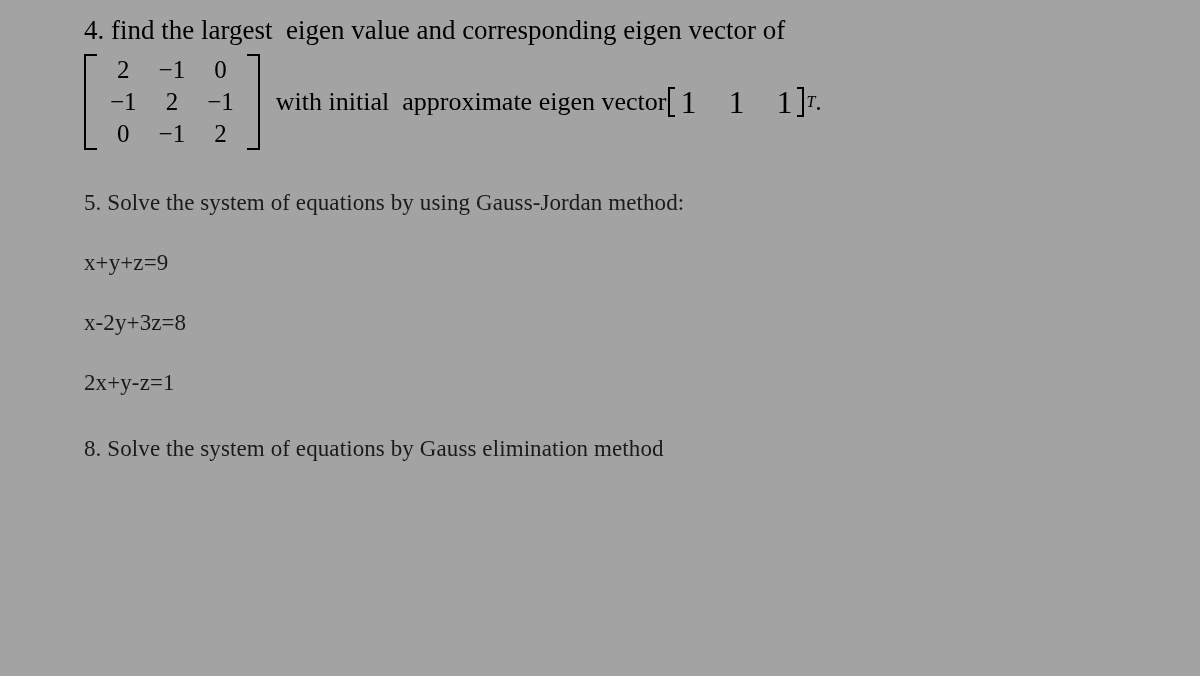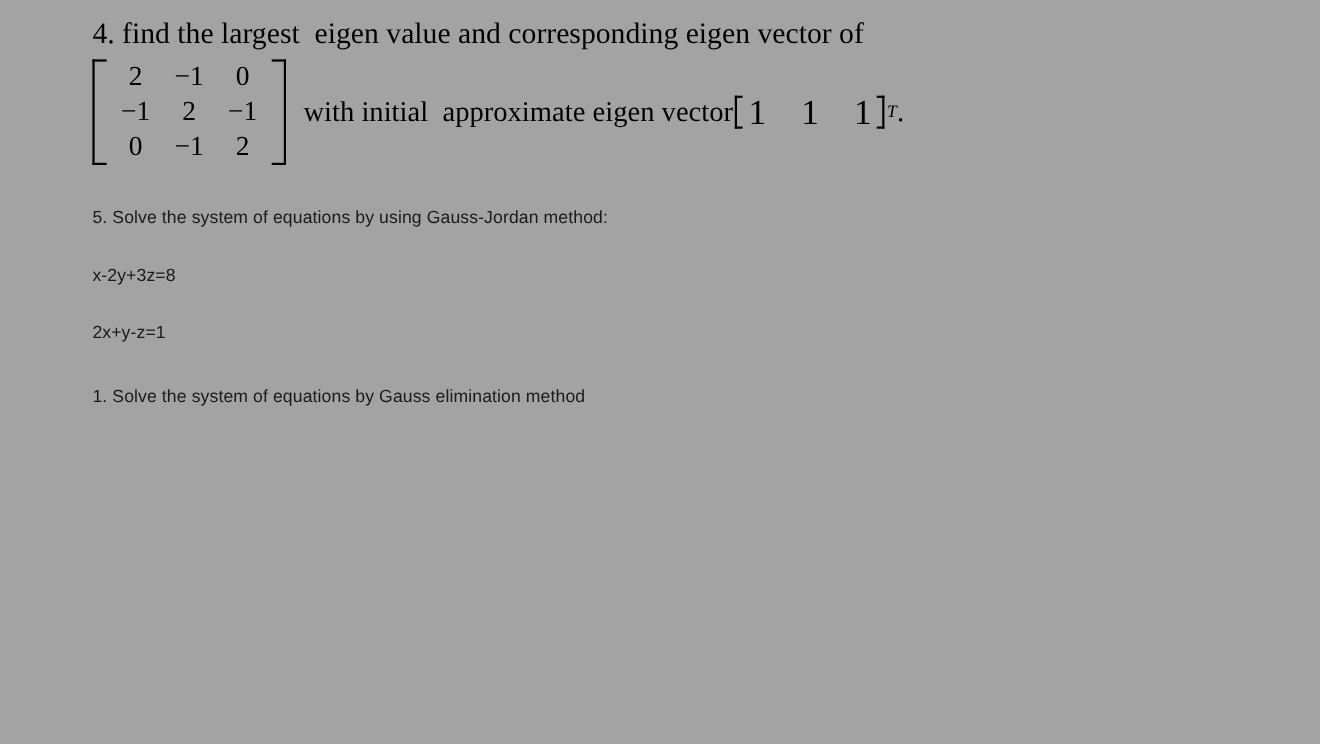--- a/index.html
+++ b/index.html
@@ -109,22 +109,22 @@
   }
   .sup-t {
     font-size: 16px;
     vertical-align: super;
     font-style: italic;
     font-family: "Liberation Serif", serif;
   }
 
   
   .para {
-    font-family: Liberation Sans, sans-serif;
-    font-size: 16px;
+    font-family: Liberation Serif, serif;
+    font-size: 23px;
     color: #1a1a1a;
     letter-spacing: 0.1px;
   }
   .q5 { margin-top: 40px; }
   .eq  { margin-top: 34px; }
   .q6 { margin-top: 40px; }
 </style>
 </head>
 <body>
 
@@ -166,19 +166,20 @@
             <span class="vnums">1    1    1</span>
             <span class="vb r"></span>
           </span>
           <span class="sup-t">T</span>
           <span>.</span>
         </span>
       </div>
     </div>
 
     <div class="para q5">5. Solve the system of equations by using Gauss-Jordan method:</div>
+    <div class="para eq">x+y+z=9</div>
     <div class="para eq">x-2y+3z=8</div>
     <div class="para eq">2x+y-z=1</div>
 
-    <div class="para q6">1. Solve the system of equations by Gauss elimination method</div>
+    <div class="para q6">8. Solve the system of equations by Gauss elimination method</div>
 
   </div>
 </div>
 
 </body></html>

